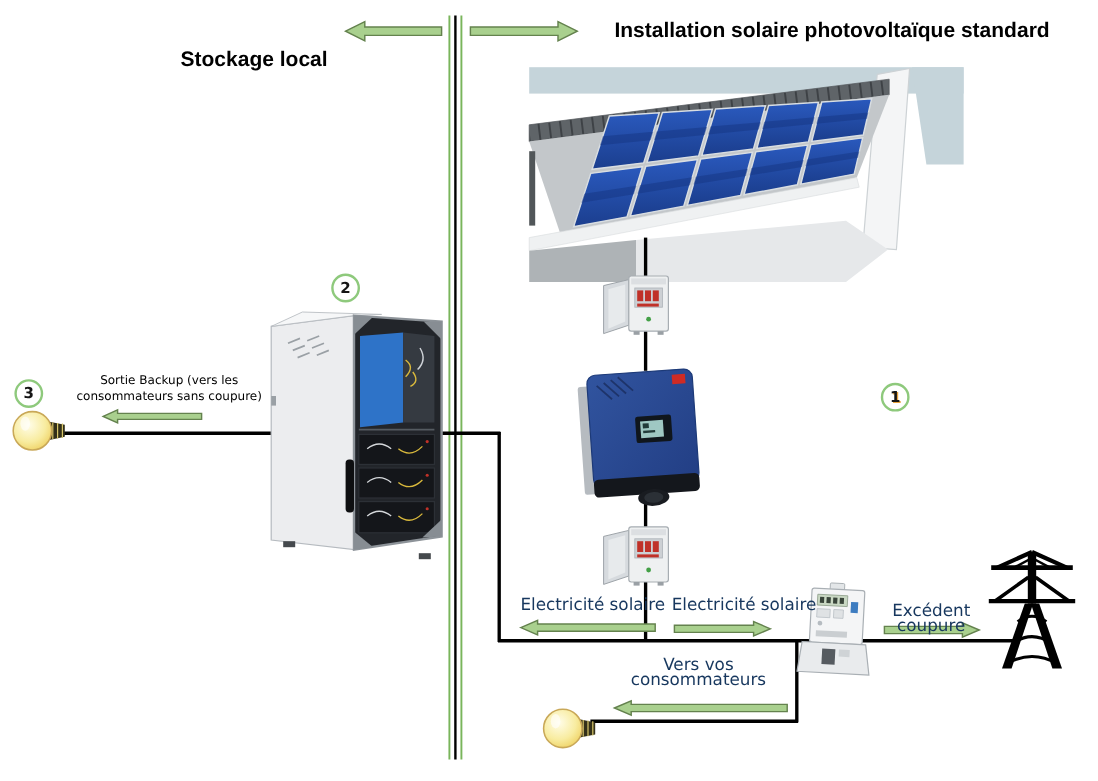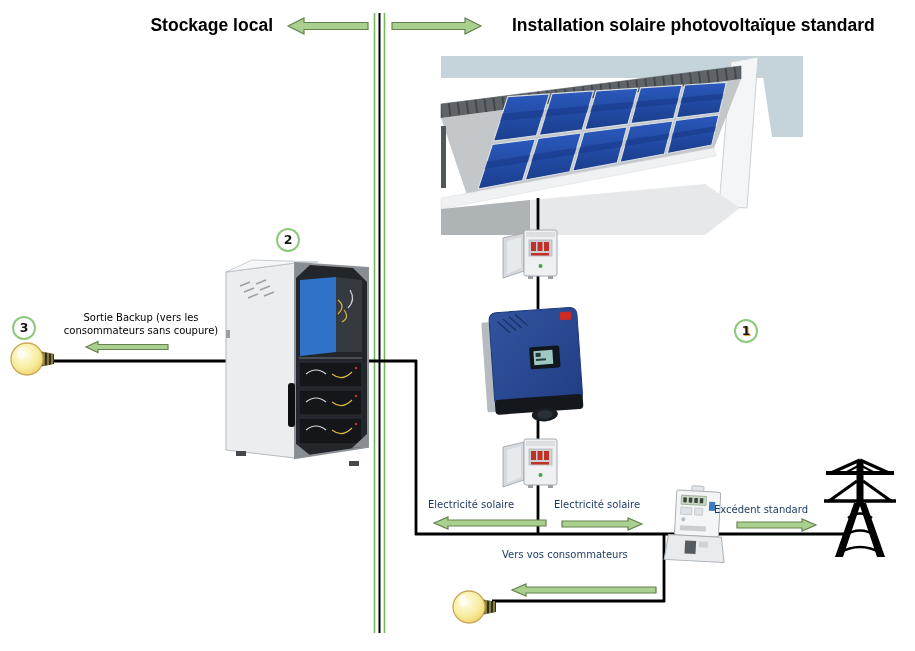--- a/index.html
+++ b/index.html
@@ -1,24 +1,24 @@
 <!DOCTYPE html>
 <html style="--arrow-green: #a9d08e; --arrow-outline: #64824e; --divider-green: #79b55b; --badge-green: #8ec97c; --label-navy: #17375e; --panel-blue: #2456b2; --inverter-blue: #2c4e9d; --cabinet-blue: #2e73c8; --bulb-yellow: #f5e27a; --wire-black: #000000;"><head>
 <meta charset="utf-8">
 <style>
   html,body{margin:0;padding:0;background:#fff;}
   .canvas{position:relative;width:915px;height:651px;background:#ffffff;overflow:hidden;
           font-family:"Liberation Sans",sans-serif;}
   svg.art{position:absolute;left:0;top:0;}
   .title{position:absolute;top:15px;font-weight:bold;font-size:17.5px;color:#000;
          font-family:"Liberation Sans",sans-serif;white-space:nowrap;}
-  .title.left{left:118px;width:155px;text-align:right;}
+  .title.left{left:118px;width:155px;text-align:right;margin-top:24px;}
   .title.right{left:512px;text-align:right;}
   .label{position:absolute;color:var(--label-navy,#17375e);font-family:"DejaVu Sans",sans-serif;
-         font-size:10px;line-height:13px;}
+         font-size:14px;text-align:center;line-height:13px;}
   .label.solar-left{left:428px;top:498px;width:132px;}
   .label.solar-right{left:554px;top:498px;width:132px;}
   .label.surplus{left:714px;top:503px;width:124px;}
   .label.consumers{left:502px;top:548px;width:160px;}
   .label.backup{left:62px;top:312px;width:158px;color:#000;font-size:10px;line-height:12.5px;text-align:center;}
   .badge{position:absolute;width:20px;height:20px;border:2.5px solid var(--badge-green,#8ec97c);
          border-radius:50%;background:#fff;color:#151515;font-weight:bold;font-size:12.5px;
          line-height:20px;text-align:center;font-family:"DejaVu Sans",sans-serif;}
   .badge.one{left:734px;top:319px;text-shadow:1px 1px 0 #e8a33d;}
   .badge.two{left:276px;top:228px;}
@@ -214,20 +214,20 @@
         <polygon points="512,590 526,584 526,587 656,587 656,593 526,593 526,596" stroke-width="1.2" style="fill: var(--arrow-green); stroke: var(--arrow-outline);"></polygon>
       </g>
 </svg>
 
 <div class="title left">Stockage local</div>
 <div class="title right">Installation solaire photovoltaïque standard</div>
 
 <div class="label backup">Sortie Backup (vers les consommateurs sans coupure)</div>
 <div class="label solar-left">Electricité solaire</div>
 <div class="label solar-right">Electricité solaire</div>
-<div class="label surplus">Excédent standard</div>
+<div class="label surplus">Excédent coupure</div>
 <div class="label consumers">Vers vos consommateurs</div>
 
 <div class="badge one">1</div>
 <div class="badge two">2</div>
 <div class="badge three">3</div>
 
 </div>
 
 </body></html>

